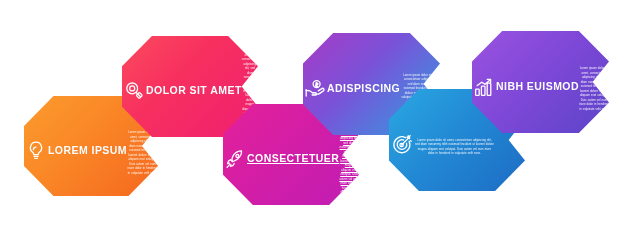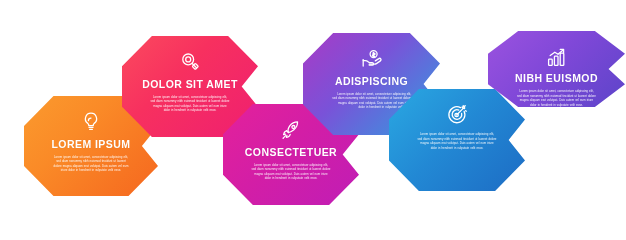--- a/index.html
+++ b/index.html
@@ -11,21 +11,21 @@
   #infographic{position:absolute;inset:0;}
   .step{
     position:absolute;
     display:flex;flex-direction:column;align-items:center;
     color:#ffffff;text-align:center;
     box-sizing:border-box;
     clip-path:polygon(0% 30%, 22% 0%, 78% 0%, 100% 30%, 88% 50%, 100% 70%, 78% 100%, 22% 100%, 0% 70%);
   }
   .step-inner{
     width:100%;height:100%;
-    display:flex;flex-direction:column;align-items:center;
+    display:flex;flex-direction:row;align-items:center;
     padding-top:13px;box-sizing:border-box;
   }
   .step-icon{
     width:26px;height:26px;
     display:flex;align-items:center;justify-content:center;
     margin-bottom:4px;
   }
   .step-icon svg{width:24px;height:24px;display:block;}
   .step-title{
     font-size:10.5px;font-weight:bold;letter-spacing:.45px;
@@ -38,26 +38,26 @@
     color:rgba(255,255,255,.92);
     filter:blur(.32px);
     word-spacing:.3px;
   }
   
   .s1{left:24px;top:96px;width:134px;height:100px;
       background:linear-gradient(135deg,#fb9a2e 0%,#fa8a27 38%,#f5671f 100%);}
   .s2{left:122px;top:36px;width:136px;height:101px;
       background:linear-gradient(135deg,#fb4a5e 0%,#f7305f 40%,#ef1f70 100%);}
   .s3{left:223px;top:104px;width:136px;height:101px;
-      background:linear-gradient(135deg,#e4219a 0%,#d31ea6 45%,#c01db5 100%);}
+      background:linear-gradient(135deg,#e4219a 0%,#d31ea6 45%,#c01db5 100%);text-decoration:underline;}
   .s4{left:303px;top:33px;width:137px;height:102px;
       background:linear-gradient(135deg,#a83bc6 0%,#7a52d8 42%,#2f9fe0 100%);text-align:right;}
   .s5{left:389px;top:89px;width:136px;height:102px;
       background:linear-gradient(135deg,#2aa8e2 0%,#2288d4 48%,#1d6cc4 100%);}
-  .s6{left:488px;top:31px;width:137px;height:76px;
+  .s6{left:472px;top:31px;width:137px;height:102px;
       background:linear-gradient(135deg,#9b52df 0%,#8048d8 45%,#5c44c9 100%);}
   .s1{z-index:1}.s2{z-index:2}.s3{z-index:3}.s4{z-index:4}.s5{z-index:5}.s6{z-index:6}
 </style>
 </head>
 <body>
 
 <div id="infographic">
 
   <div class="step s1">
     <div class="step-inner">

